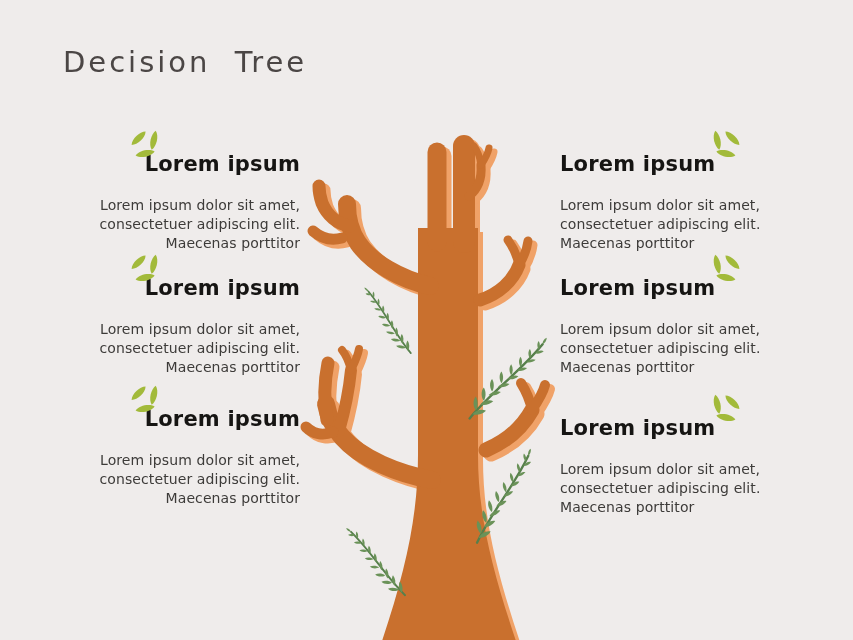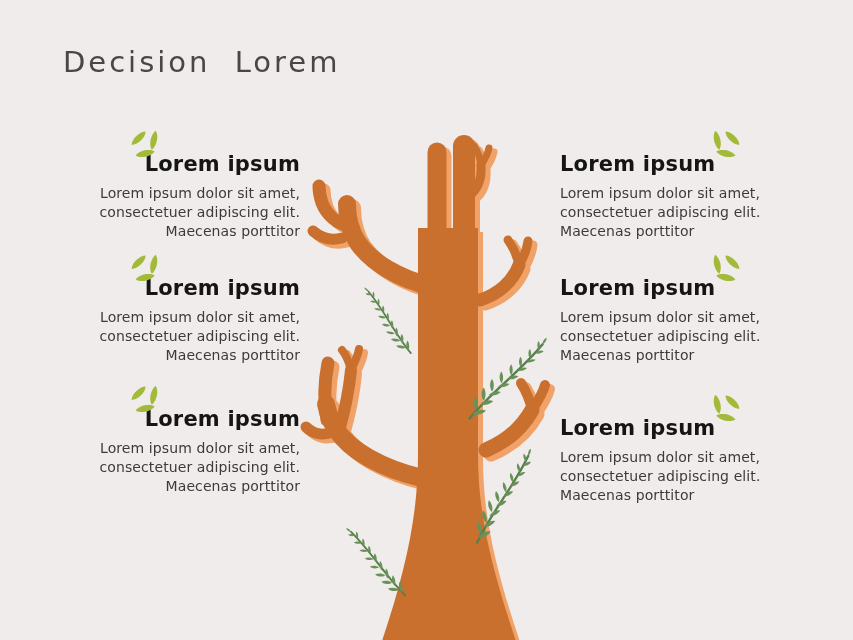--- a/index.html
+++ b/index.html
@@ -19,38 +19,38 @@
   .block .cluster{position:absolute;top:0;width:37px;height:34px;}
   .block.left{text-align:right;}
   .block.left .cluster{left:42px;}
   .block.right{text-align:left;}
   .block.right .cluster{left:144px;transform:scaleX(-1);}
   .block h3{
     margin:0;padding-top:24px;font-size:21px;font-weight:bold;
     color:var(--heading,#161513);letter-spacing:.2px;
   }
   .block p{
-    margin:8px 0 0 0;font-size:14px;line-height:19px;
+    margin:20px 0 0 0;font-size:14px;line-height:19px;
     color:var(--body,#3d3b39);letter-spacing:.1px;
   }
   .block p span{display:block;}
   
   #bl1{left:88px;top:128px;}
   #bl2{left:88px;top:252px;}
   #bl3{left:88px;top:383px;}
   #br1{left:560px;top:128px;}
   #br2{left:560px;top:252px;}
   #br3{left:560px;top:392px;}
 </style>
 </head>
 <body>
 
 <div class="stage">
 
-  <h1 class="page-title">Decision Lorem</h1>
+  <h1 class="page-title">Decision Tree</h1>
 
   <svg class="tree-svg" viewBox="0 0 853 640" aria-hidden="true">
     <defs>
       <g id="tree-shapes" stroke-linecap="round" stroke-linejoin="round">
 
         <path fill="currentColor" stroke="none" d="M418,228 L418,455 C418,515 406,570 381,644 L517,644 C492,570 478,515 478,455 L478,228 Z"></path>
 
         <path fill="none" stroke="currentColor" stroke-width="19" d="M437,242 L437,152"></path>
         <path fill="none" stroke="currentColor" stroke-width="22" d="M464,242 L464,146"></path>
 

